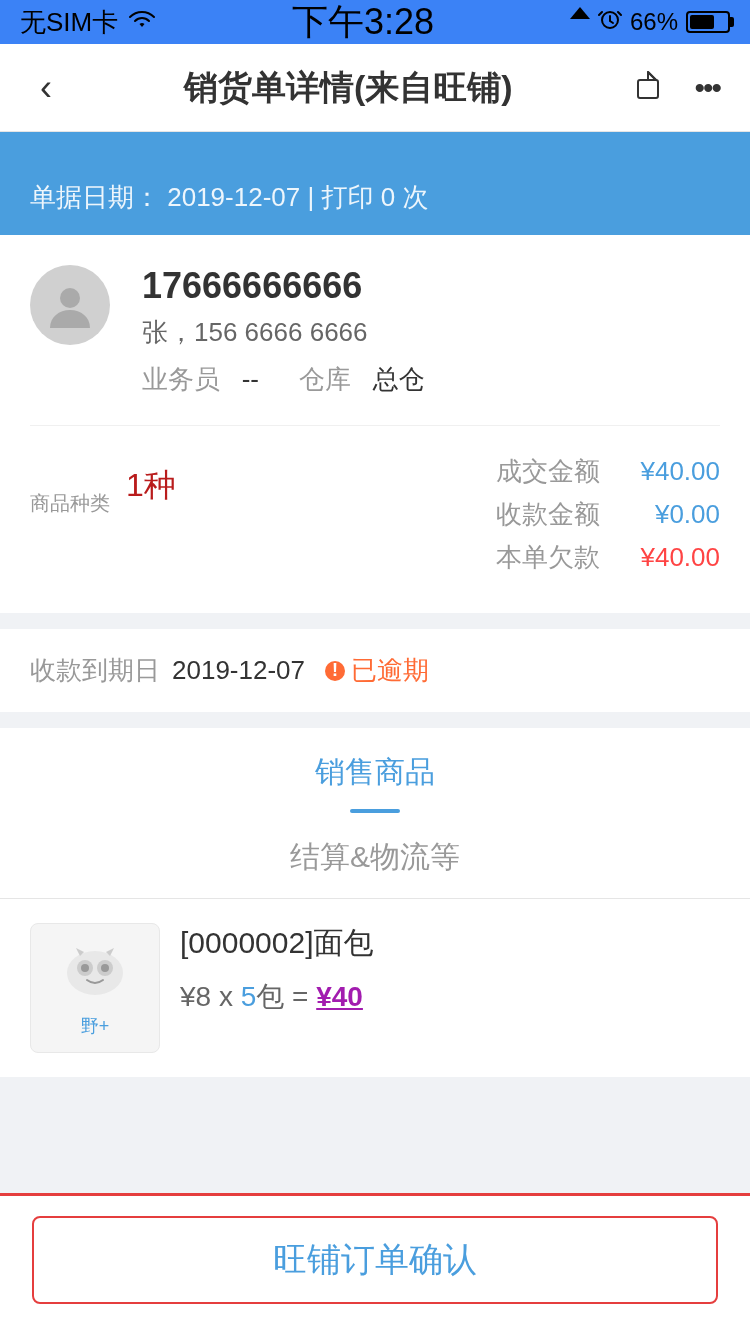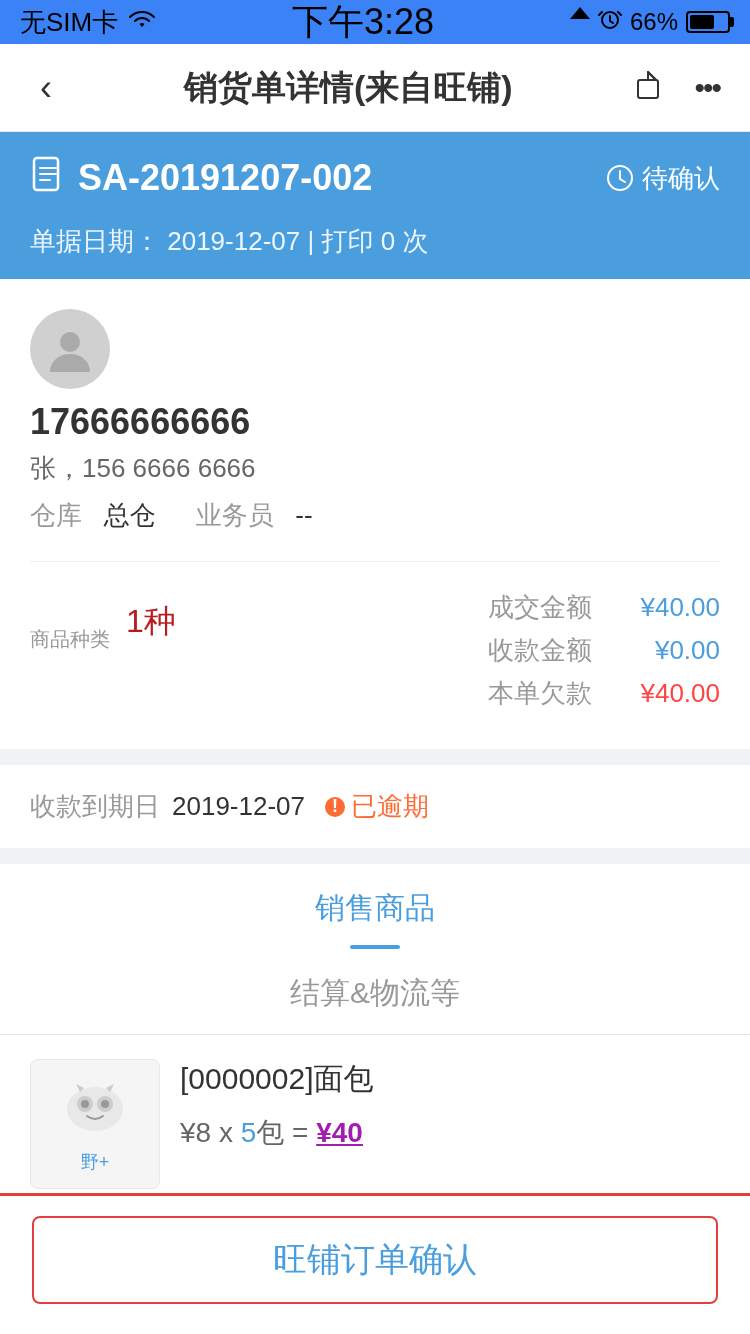--- a/index.html
+++ b/index.html
@@ -147,24 +147,23 @@
     .content-card {
       background: #fff;
       margin-bottom: 16px;
       padding: 30px;
     }
 
     
     .customer-section {
       display: flex;
       align-items: flex-start;
-      gap: 12px;
+      gap: 32px;
       padding-bottom: 28px;
       border-bottom: 1px solid #f0f0f0;
-      flex-direction: column;
     }
     .avatar {
       width: 80px;
       height: 80px;
       border-radius: 50%;
       background: #d0d0d0;
       display: flex;
       align-items: center;
       justify-content: center;
       flex-shrink: 0;
@@ -217,21 +216,21 @@
       font-size: 32px;
       color: #b91c1c;
     }
     .summary-right {
       text-align: right;
     }
     .amount-row {
       display: flex;
       align-items: center;
       justify-content: flex-end;
-      gap: 28px;
+      gap: 20px;
       margin-bottom: 8px;
       font-size: 26px;
     }
     .amount-label {
       color: #999;
     }
     .amount-value {
       color: #4a9ede;
       min-width: 100px;
       text-align: right;
@@ -438,38 +437,20 @@
         <rect x="4" y="14" width="20" height="18" rx="2" stroke="#333" stroke-width="2" fill="none"></rect>
         <path d="M14 14V6l8 8" stroke="#333" stroke-width="2" stroke-linecap="round" stroke-linejoin="round" fill="none"></path>
         <path d="M14 6l8 8" stroke="#333" stroke-width="2" stroke-linecap="round" fill="none"></path>
       </svg>
     </span>
     <span class="nav-more-icon">•••</span>
   </div>
 </div>
 
 <div class="header-card">
-  <div class="header-card-top">
-    <div class="order-id">
-      <span class="order-id-icon">
-        <svg width="36" height="36" viewBox="0 0 36 36" fill="none">
-          <rect x="4" y="2" width="24" height="32" rx="3" stroke="white" stroke-width="2.5" fill="none"></rect>
-          <path d="M10 12h16M10 18h16M10 24h10" stroke="white" stroke-width="2" stroke-linecap="round"></path>
-        </svg>
-      </span>
-      <span>SA-20191207-002</span>
-    </div>
-    <div class="status-badge">
-      <svg width="28" height="28" viewBox="0 0 28 28" fill="none">
-        <circle cx="14" cy="14" r="12" stroke="white" stroke-width="2" fill="none"></circle>
-        <path d="M14 7v8l5 3" stroke="white" stroke-width="2" stroke-linecap="round"></path>
-      </svg>
-      <span>待确认</span>
-    </div>
-  </div>
   <div class="order-date-line">
     <span>单据日期：</span>
     <span>2019-12-07</span>
     <span>| 打印</span>
     <span>0</span>
     <span>次</span>
   </div>
 </div>
 
 <div class="content-card">
@@ -479,28 +460,28 @@
       <svg width="50" height="50" viewBox="0 0 50 50" fill="none">
         <circle cx="25" cy="18" r="10" fill="#aaa"></circle>
         <path d="M5 48c0-11 9-18 20-18s20 7 20 18" fill="#aaa"></path>
       </svg>
     </div>
     <div class="customer-info">
       <div class="customer-phone">17666666666</div>
       <div class="customer-name">张，156 6666 6666</div>
       <div class="customer-meta">
         <span class="meta-item">
+          <span class="label">业务员</span>
+          &nbsp;
+          <span class="value">--</span>
+        </span>
+        <span class="meta-item">
           <span class="label">仓库</span>
           &nbsp;
           <span class="value">总仓</span>
-        </span>
-        <span class="meta-item">
-          <span class="label">业务员</span>
-          &nbsp;
-          <span class="value">--</span>
         </span>
       </div>
     </div>
   </div>
 
   <div class="summary-section">
     <div class="summary-left">
       <span class="summary-label">商品种类</span>
       <span class="summary-value">1种</span>
     </div>

